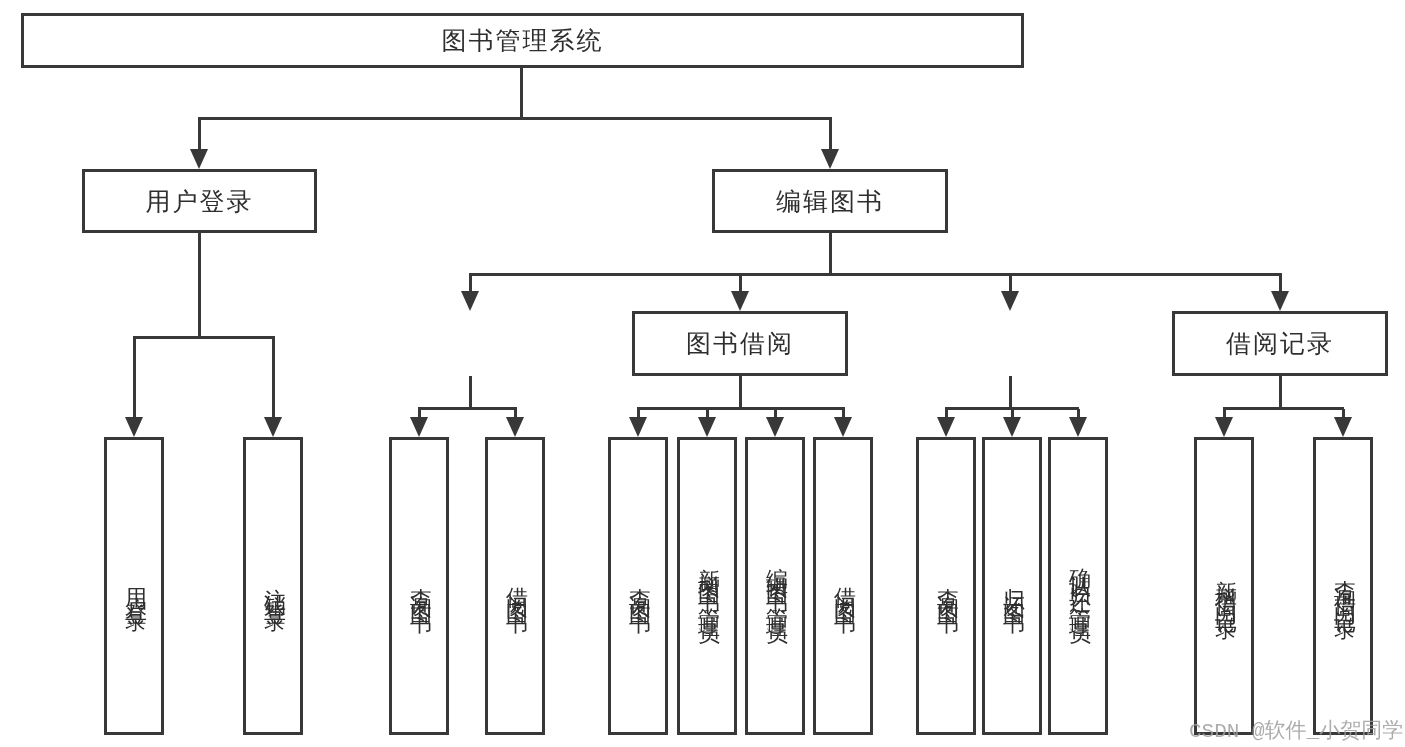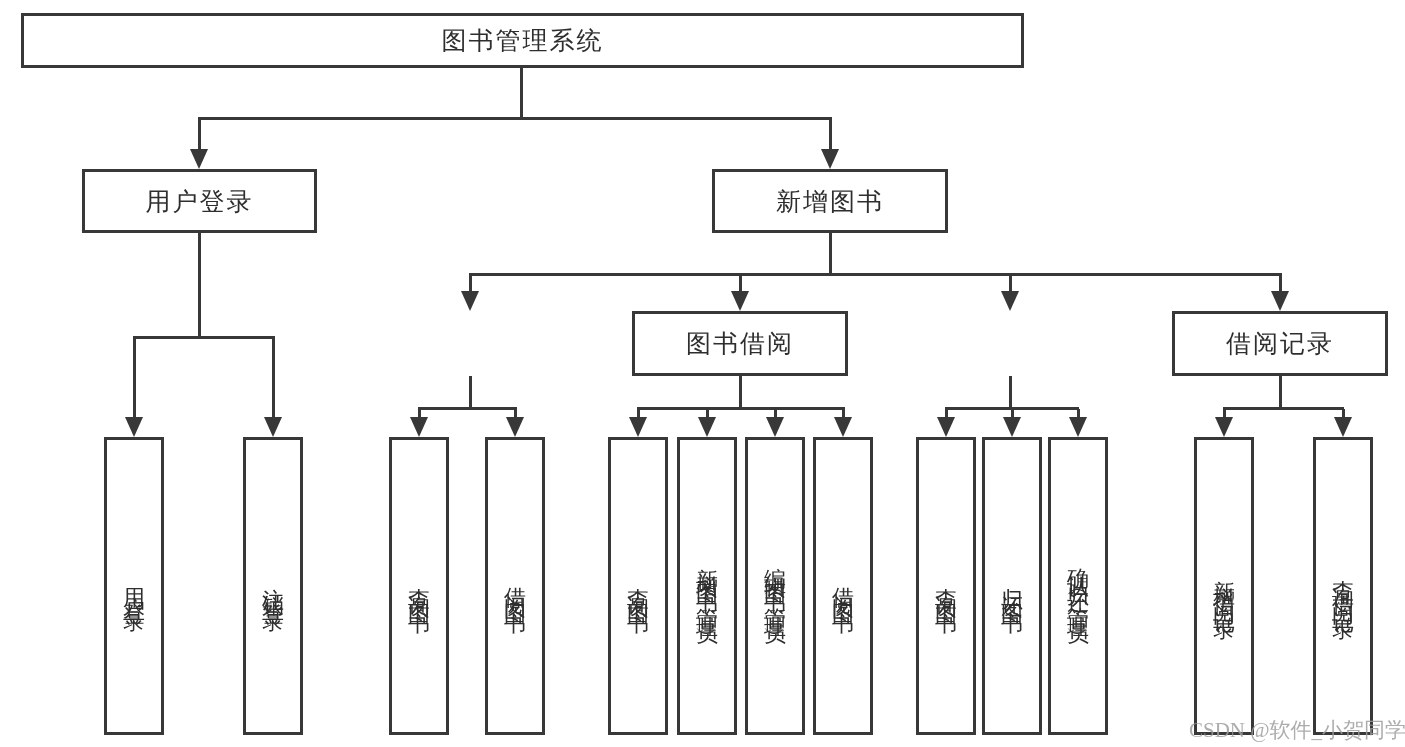--- a/index.html
+++ b/index.html
@@ -1,21 +1,21 @@
 <!DOCTYPE html>
 <html><head>
 <meta charset="utf-8">
 <style>
   html, body { margin: 0; padding: 0; background: #ffffff; }
   .canvas {
     position: relative;
     width: 1405px;
     height: 747px;
     background: #ffffff;
-    font-family: Liberation Serif, serif;
+    font-family: Liberation Mono, monospace;
     overflow: hidden;
   }
   .node {
     position: absolute;
     box-sizing: border-box;
     border: 3px solid #383838;
     background: #ffffff;
     display: flex;
     align-items: center;
     justify-content: center;
@@ -60,21 +60,21 @@
   <div class="line" style="left:198px; top:117px; width:634px; height:3px;"></div>
   <div class="line" style="left:198px; top:119px; width:3px; height:32px;"></div>
   <div class="ahead" style="left:190px; top:149px;"></div>
   <div class="line" style="left:829px; top:119px; width:3px; height:32px;"></div>
   <div class="ahead" style="left:821px; top:149px;"></div>
 
   <div class="node hnode" style="left:82px; top:169px; width:235px; height:64px;">
     <span>用户登录</span>
   </div>
   <div class="node hnode" style="left:712px; top:169px; width:236px; height:64px;">
-    <span>新增图书</span>
+    <span>编辑图书</span>
   </div>
 
   <div class="line" style="left:198px; top:233px; width:3px; height:106px;"></div>
   <div class="line" style="left:133px; top:336px; width:142px; height:3px;"></div>
   <div class="line" style="left:133px; top:339px; width:3px; height:80px;"></div>
   <div class="ahead" style="left:125px; top:417px;"></div>
   <div class="line" style="left:272px; top:339px; width:3px; height:80px;"></div>
   <div class="ahead" style="left:264px; top:417px;"></div>
 
   <div class="line" style="left:829px; top:233px; width:3px; height:42px;"></div>

